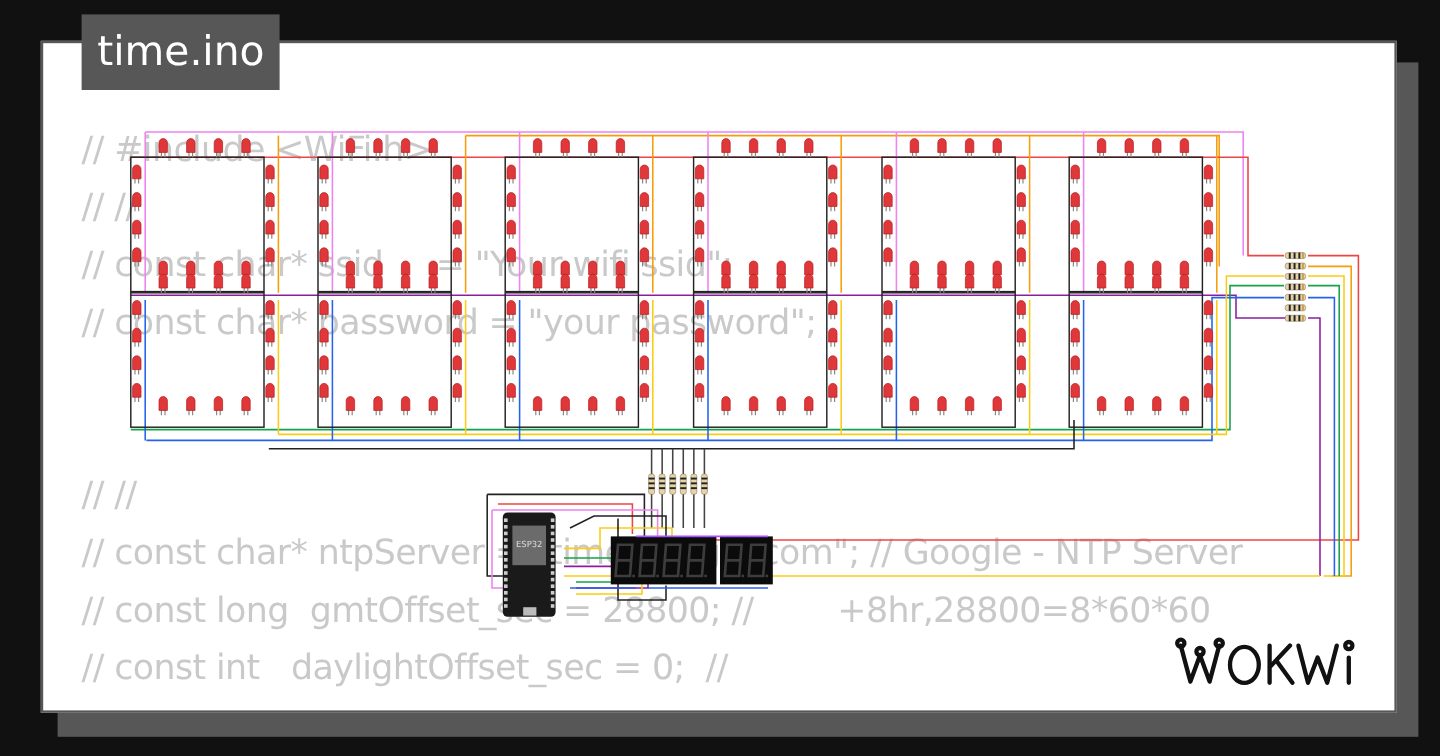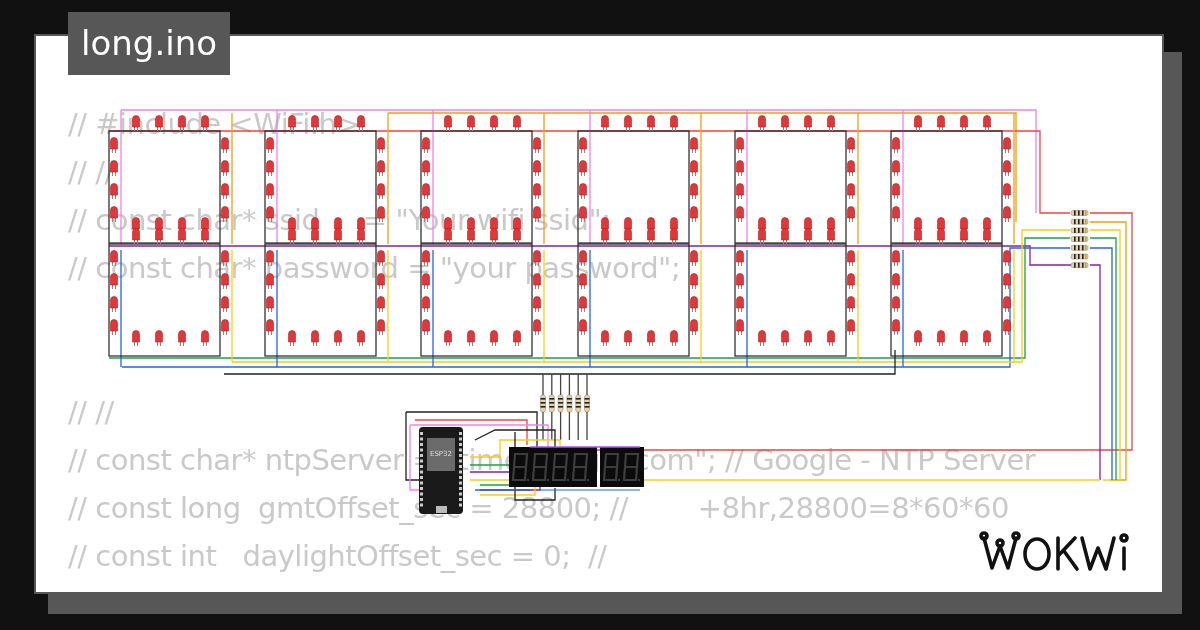--- a/index.html
+++ b/index.html
@@ -774,21 +774,21 @@
     <path d="M575 454 L587 454 L586 467 L574 467 Z M574 467 L573 480 L585 480 L586 467" fill="none" stroke="#3d3d3d" stroke-width="2.2"></path>
     <circle cx="588" cy="480" r="1.2" fill="#3d3d3d"></circle>
     <path d="M606 454 L618 454 L617 467 L605 467 Z M605 467 L604 480 L616 480 L617 467" fill="none" stroke="#3d3d3d" stroke-width="2.2"></path>
     <circle cx="619" cy="480" r="1.2" fill="#3d3d3d"></circle>
     <path d="M626 454 L638 454 L637 467 L625 467 Z M625 467 L624 480 L636 480 L637 467" fill="none" stroke="#3d3d3d" stroke-width="2.2"></path>
     <circle cx="639" cy="480" r="1.2" fill="#3d3d3d"></circle>
     <polyline points="530,447 640,447" fill="none" stroke="#a855f7" stroke-width="1.5"></polyline>
     <polyline points="540,490 640,490" fill="none" stroke="#2563eb" stroke-width="1.2"></polyline>
   </svg>
 
-<div class="title">long.ino</div>
+<div class="title">time.ino</div>
 
 <svg class="logo" width="175" height="50" viewBox="0 0 175 50">
   <g fill="none" stroke="#111" stroke-width="3.6" stroke-linecap="round" stroke-linejoin="round">
     <path d="M6 10 L14 40 L22 18 L30 40 L38 10"></path>
     <circle cx="6" cy="8" r="3"></circle>
       <circle cx="38" cy="8" r="3"></circle>
       <circle cx="22" cy="15" r="3"></circle>
     <ellipse cx="59" cy="26" rx="12" ry="15"></ellipse>
     <path d="M80 10 L80 41 M80 28 L97 10 M86 23 L99 41"></path>
     <path d="M104 10 L112 41 L120 20 L128 41 L136 10"></path>

